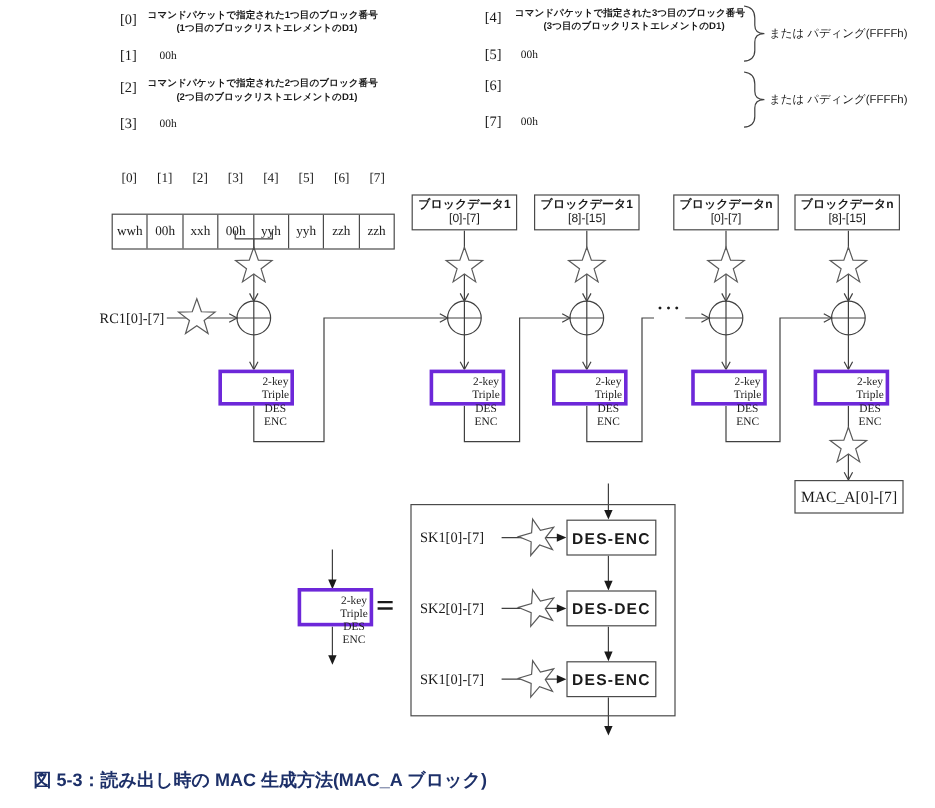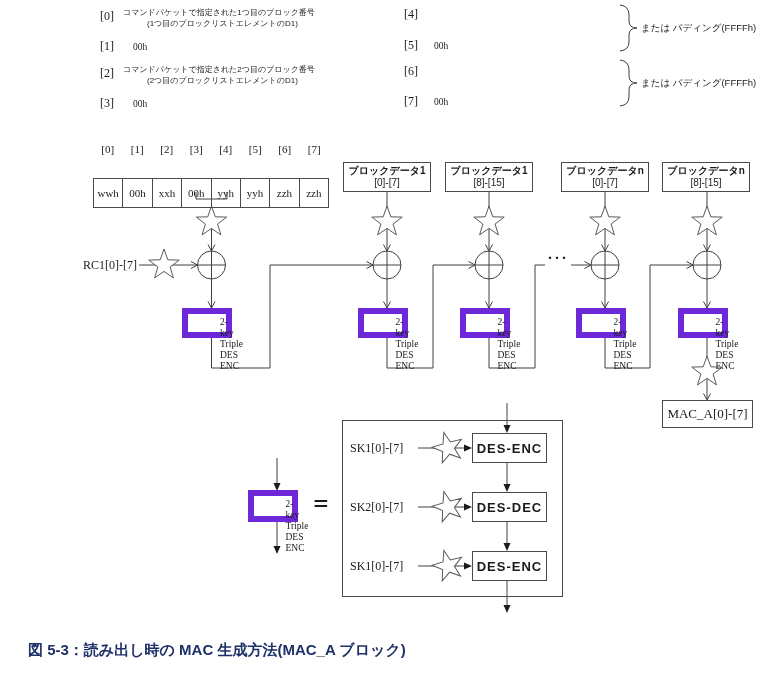--- a/index.html
+++ b/index.html
@@ -1,34 +1,34 @@
 <!DOCTYPE html>
 <html><head>
 <meta charset="utf-8">
 <style>
   html,body{margin:0;padding:0;background:#ffffff;}
   .stage{position:relative;width:779px;height:673px;background:#fff;overflow:hidden;
          font-family:"Liberation Sans",sans-serif;color:#1a1a1a;}
   .abs{position:absolute;}
   svg{position:absolute;left:0;top:0;}
   .idx{font-family:"Liberation Serif",serif;font-size:12px;}
-  .jp{font-size:8px;line-height:10.5px;letter-spacing:0;}
+  .jp{font-size:8px;line-height:10.5px;letter-spacing:0;font-weight:bold;}
   .jp .l2{padding-left:7px;text-align:center;}
   .val{font-family:"Liberation Serif",serif;font-size:9.5px;}
   .note{font-size:9.5px;}
   .bhead{font-family:"Liberation Serif",serif;font-size:11px;text-align:center;width:29.5px;}
   .btable{left:93px;top:178px;width:236px;height:30px;display:flex;border:1px solid #4a4a4a;box-sizing:border-box;}
   .bcell{flex:1;border-right:1px solid #4a4a4a;display:flex;align-items:center;justify-content:center;
          font-family:"Liberation Serif",serif;font-size:11px;}
   .bcell:last-child{border-right:none;}
   .blockbox{top:162px;height:30px;border:1px solid #4a4a4a;box-sizing:border-box;background:#fff;
             text-align:center;padding-top:1px;}
   .blockbox .t{font-size:10px;font-weight:600;line-height:13px;}
   .blockbox .r{font-family:Liberation Sans, sans-serif;font-size:10px;line-height:12px;}
-  .desbox{top:308px;width:50px;height:30px;border:6px solid #6d28d9;box-sizing:border-box;background:#fff;
+  .desbox{top:308px;width:63px;height:30px;border:3px solid #6d28d9;box-sizing:border-box;background:#fff;
           text-align:center;font-family:"Liberation Serif",serif;font-size:9.5px;line-height:11px;padding-top:3px;padding-left:32px;}
   .serifl{font-family:"Liberation Serif",serif;font-size:12px;}
   .macbox{left:662px;top:400px;width:91px;height:28px;border:1px solid #4a4a4a;box-sizing:border-box;background:#fff;
           display:flex;align-items:center;justify-content:center;font-family:"Liberation Serif",serif;font-size:13px;}
   .bigbox{left:342px;top:420px;width:221px;height:177px;border:1px solid #4a4a4a;box-sizing:border-box;}
   .opbox{left:472px;width:75px;height:30px;border:1px solid #4a4a4a;box-sizing:border-box;background:#fff;
          display:flex;align-items:center;justify-content:center;font-size:13px;font-weight:600;letter-spacing:1px;}
   .dots{font-family:"Liberation Serif",serif;font-size:15px;font-weight:bold;letter-spacing:2px;text-align:center;}
   .eq{font-family:"Liberation Serif",serif;font-size:27px;font-weight:bold;text-align:center;}
   .caption{left:28px;top:641px;font-size:15px;font-weight:bold;color:#1d3069;}
@@ -139,20 +139,24 @@
   <div class="abs val" style="left:133px;top:42px;">00h</div>
   <div class="abs idx" style="left:100px;top:66px;">[2]</div>
   <div class="abs jp" style="left:123px;top:65px;">
     <div>コマンドパケットで指定された2つ目のブロック番号</div>
     <div class="l2">(2つ目のブロックリストエレメントのD1)</div>
   </div>
   <div class="abs idx" style="left:100px;top:96px;">[3]</div>
   <div class="abs val" style="left:133px;top:99px;">00h</div>
 
   <div class="abs idx" style="left:404px;top:7px;">[4]</div>
+  <div class="abs jp" style="left:429px;top:6px;">
+    <div>コマンドパケットで指定された3つ目のブロック番号</div>
+    <div class="l2">(3つ目のブロックリストエレメントのD1)</div>
+  </div>
   <div class="abs idx" style="left:404px;top:38px;">[5]</div>
   <div class="abs val" style="left:434px;top:41px;">00h</div>
   <div class="abs idx" style="left:404px;top:64px;">[6]</div>
   <div class="abs idx" style="left:404px;top:94px;">[7]</div>
   <div class="abs val" style="left:434px;top:97px;">00h</div>
 
   <div class="abs note" style="left:641px;top:22px;">または パディング(FFFFh)</div>
   <div class="abs note" style="left:641px;top:77px;">または パディング(FFFFh)</div>
 
   <div class="abs bhead" style="left:93px;top:143px;">[0]</div>

